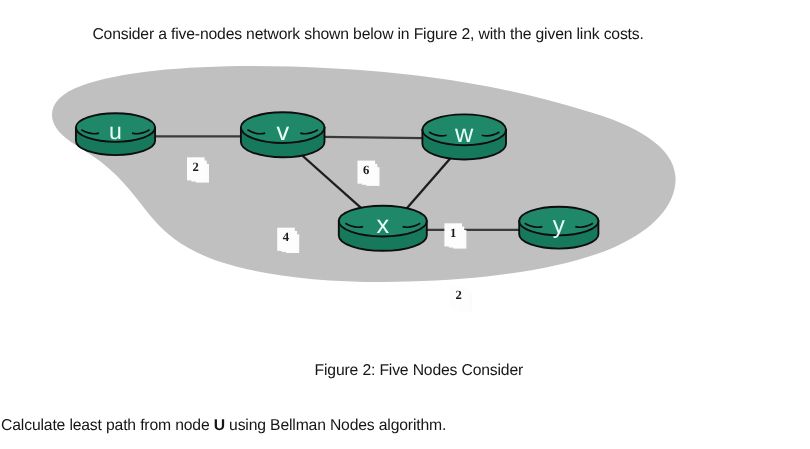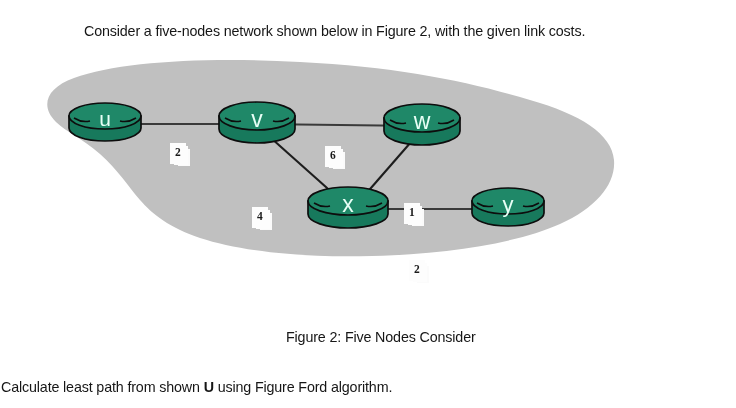--- a/index.html
+++ b/index.html
@@ -171,13 +171,13 @@
 
   <div class="cost-label" id="cost-v-x">4</div>
 
   <div class="cost-label" id="cost-w-x">1</div>
 
   <div class="cost-label" id="cost-x-y">2</div>
 </div>
 
 <div class="prose" id="figure-caption">Figure 2: Five Nodes Consider</div>
 
-<div class="prose" id="task-text"><span>Calculate least path from shown </span><span class="bold">U</span><span> using Figure Ford algorithm.</span></div>
+<div class="prose" id="task-text"><span>Calculate least path from node </span><span class="bold">U</span><span> using Bellman Nodes algorithm.</span></div>
 
 </body></html>

